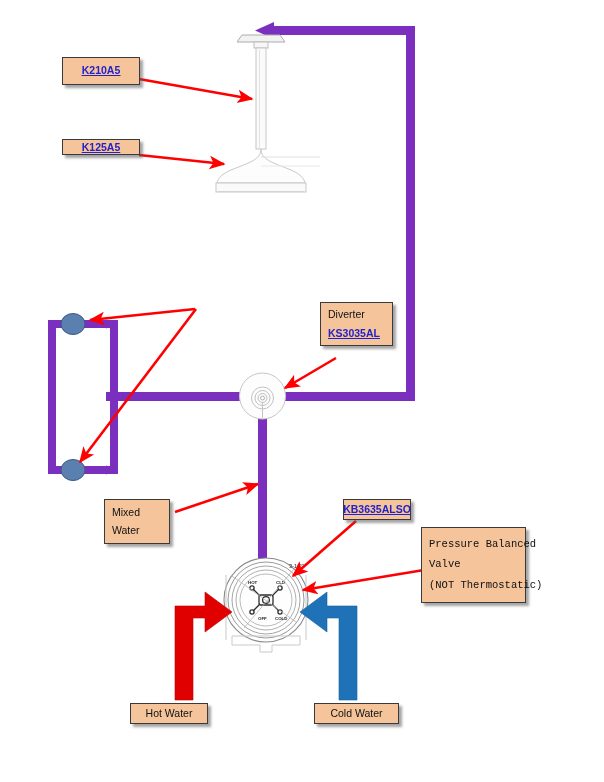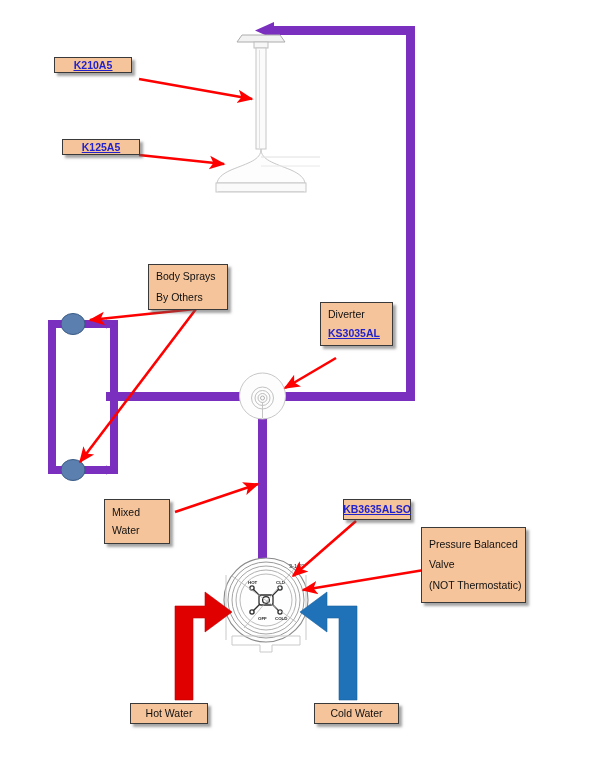--- a/index.html
+++ b/index.html
@@ -172,48 +172,44 @@
       <line x1="139" y1="155" x2="224" y2="164"></line>
       <line x1="195" y1="309" x2="90" y2="320"></line>
       <line x1="196" y1="309" x2="80" y2="462"></line>
       <line x1="336" y1="358" x2="285" y2="388"></line>
       <line x1="175" y1="512" x2="258" y2="484"></line>
       <line x1="356" y1="521" x2="293" y2="576"></line>
       <line x1="424" y1="570" x2="303" y2="590"></line>
     </g>
   </svg>
 
-  <div class="callout onelinecenter" style="left:54px; top:57px; width:78px; height:16px;text-decoration:underline;">
+  <div class="callout onelinecenter" style="left:62px; top:57px; width:78px; height:28px;text-decoration:underline;">
     <span class="partlink">K210A5</span>
   </div>
 
   <div class="callout onelinecenter" style="left:62px; top:139px; width:78px; height:16px;">
     <span class="partlink">K125A5</span>
   </div>
 
-  <div class="callout centerbox" style="left:148px; top:264px; width:80px; height:46px;">
-    <span class="ln">Body Sprays</span>
-    <span class="ln">By Others</span>
-  </div>
 
   <div class="callout centerbox tight" style="left:320px; top:302px; width:73px; height:44px;">
     <span class="ln">Diverter</span>
     <span class="ln partlink">KS3035AL</span>
   </div>
 
   <div class="callout centerbox tight" style="left:104px; top:499px; width:66px; height:45px;">
     <span class="ln">Mixed</span>
     <span class="ln">Water</span>
   </div>
 
   <div class="callout onelinecenter" style="left:343px; top:499px; width:68px; height:21px;">
     <span class="partlink">KB3635ALSO</span>
   </div>
 
-  <div class="callout centerbox" style="left:421px; top:527px; width:105px; height:76px;">
+  <div class="callout centerbox" style="left:421px; top:527px; width:105px; height:76px;font-family:Liberation Mono, monospace;">
     <span class="ln">Pressure Balanced</span>
     <span class="ln">Valve</span>
     <span class="ln">(NOT Thermostatic)</span>
   </div>
 
   <div class="callout onelinecenter" style="left:130px; top:703px; width:78px; height:21px;">
     <span>Hot Water</span>
   </div>
 
   <div class="callout onelinecenter" style="left:314px; top:703px; width:85px; height:21px;text-align:right;">

